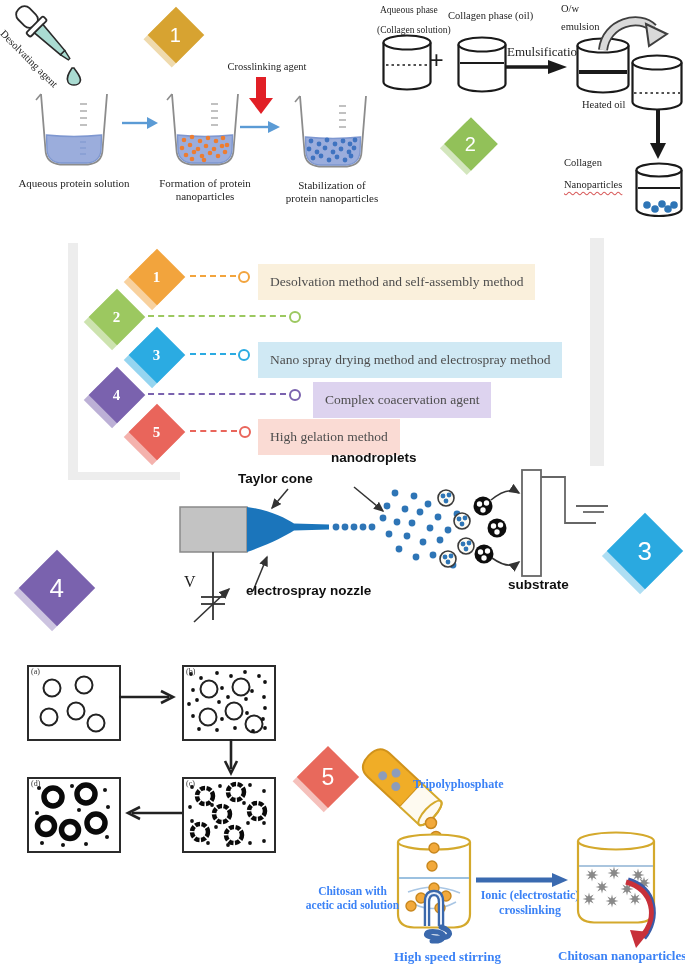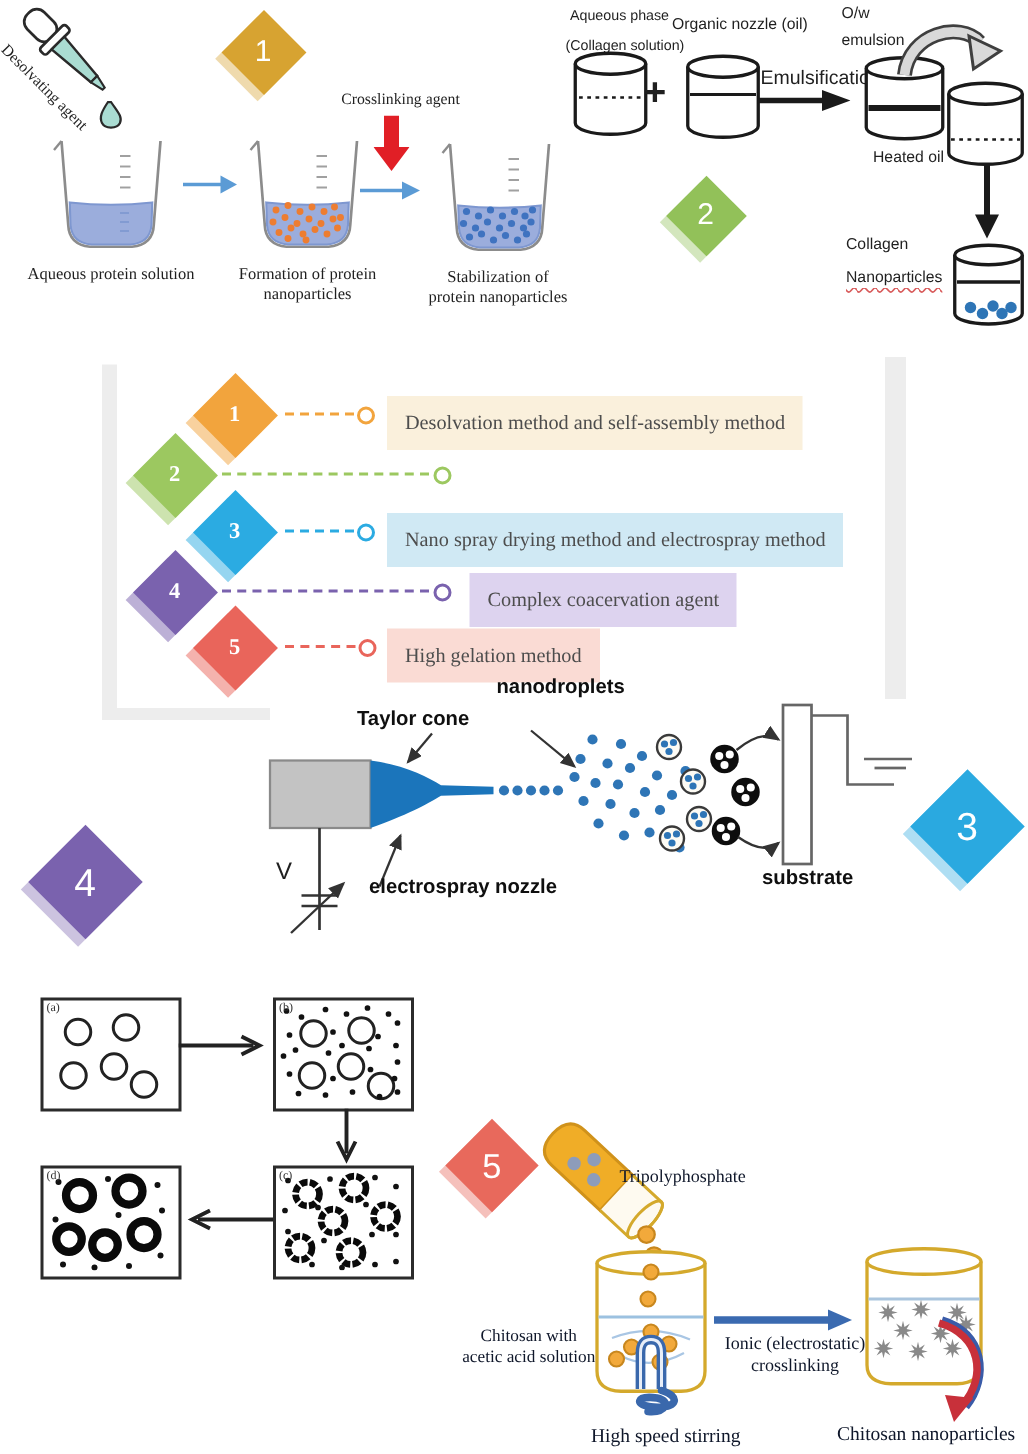--- a/index.html
+++ b/index.html
@@ -1,21 +1,21 @@
 <!DOCTYPE html>
 <html><head>
 <meta charset="utf-8">
 <style>
   html,body{margin:0;padding:0;background:#fff;}
   #page{position:relative;width:685px;height:969px;background:#fff;overflow:hidden;
         font-family:"Liberation Sans",sans-serif;}
   .abs{position:absolute;}
   .lbl{position:absolute;color:#1f1f1f;}
   .serif{font-family:"Liberation Serif",serif;}
-  .sans{font-family:Liberation Sans, sans-serif;}
+  .sans{font-family:Liberation Serif, serif;}
   .ctr{text-align:center;}
   .nw{white-space:nowrap;}
   .diamond{position:absolute;display:flex;align-items:center;justify-content:center;transform:rotate(45deg);}
   .diamond span{transform:rotate(-45deg);color:#fff;}
   .dc1{background:#d7a331;box-shadow:0 6px 0 rgba(215,163,49,.40);}
   .dc2{background:#92c159;box-shadow:0 6px 0 rgba(146,193,89,.40);}
   .dc3{background:#2aa9e0;box-shadow:0 7px 0 rgba(42,169,224,.38);}
   .dc4{background:#7a62ae;box-shadow:0 7px 0 rgba(122,98,174,.38);}
   .dc5{background:#e8695c;box-shadow:0 6px 0 rgba(232,105,92,.42);}
   .lc1{background:#f2a43d;box-shadow:0 7px 0 rgba(242,164,61,.5);}
@@ -25,21 +25,21 @@
   .lc5{background:#e9655b;box-shadow:0 7px 0 rgba(233,101,91,.5);}
   .diamond.legend span{font-family:"Liberation Serif",serif;font-weight:bold;font-size:15px;}
   .legend-box{position:absolute;height:36px;display:flex;align-items:center;padding:0 12px;
               font-family:"Liberation Serif",serif;font-size:13.5px;color:#4d4d4d;white-space:nowrap;}
   .dash{position:absolute;height:0;}
   .ring{position:absolute;width:8px;height:8px;border-radius:50%;border:2.2px solid;background:#fff;}
   .framebar{position:absolute;background:#ededed;}
   .panel{position:absolute;width:90px;height:72px;border:2px solid #2b2b2b;background:#fff;}
   .panel .plab{position:absolute;top:0px;left:2px;font-size:8px;font-family:"Liberation Serif",serif;color:#333;}
   .boldlbl{font-weight:bold;font-family:"Liberation Sans",sans-serif;color:#0f0f0f;}
-  .red{color:#0f172a;font-weight:normal;font-family:"Liberation Serif",serif;}
+  .red{color:#3b82f6;font-weight:bold;font-family:"Liberation Serif",serif;}
   .wavy{text-decoration:underline;text-decoration-style:wavy;text-decoration-color:#d85a5a;text-underline-offset:3px;}
 </style>
 </head>
 <body>
 
 <div id="page">
 
   <svg class="abs" style="left:0px;top:0px" width="100" height="95" viewBox="0 0 100 95">
     <g transform="rotate(-45 50 40)">
       <rect x="42" y="-4" width="16" height="23" rx="7" fill="#fff" stroke="#2a2a2a" stroke-width="1.8"></rect>
@@ -161,21 +161,21 @@
         <circle cx="64" cy="66" r="2.4"></circle>
     </g>
   </svg>
   <div class="lbl serif ctr" style="left:262px;top:179px;width:140px;font-size:11px;line-height:1.2">
     <div>Stabilization of</div>
     <div>protein nanoparticles</div>
   </div>
 
   <div class="lbl sans" style="left:380px;top:5px;font-size:9.5px">Aqueous phase</div>
   <div class="lbl sans" style="left:377px;top:25px;font-size:9.5px">(Collagen solution)</div>
-  <div class="lbl sans" style="left:448px;top:10px;font-size:10.5px">Organic nozzle (oil)</div>
+  <div class="lbl sans" style="left:448px;top:10px;font-size:10.5px">Collagen phase (oil)</div>
 
   <svg class="abs" style="left:381px;top:33px" width="52" height="58" viewBox="0 0 52 58">
     <path d="M2.5,9.5 V49 A23.5,7.5 0 0 0 49.5,49 V9.5" fill="#fff" stroke="#1a1a1a" stroke-width="2.2"></path>
     <ellipse cx="26" cy="9.5" rx="23.5" ry="7" fill="#fff" stroke="#1a1a1a" stroke-width="2.2"></ellipse>
     <line x1="5" y1="32" x2="47" y2="32" stroke="#1a1a1a" stroke-width="1.6" stroke-dasharray="2.5 3"></line>
   </svg>
   <div class="lbl sans" style="left:429px;top:46px;font-size:26px;font-weight:bold">+</div>
   <svg class="abs" style="left:456px;top:35px" width="52" height="58" viewBox="0 0 52 58">
     <path d="M2.5,9.5 V49 A23.5,7.5 0 0 0 49.5,49 V9.5" fill="#fff" stroke="#1a1a1a" stroke-width="2.2"></path>
     <ellipse cx="26" cy="9.5" rx="23.5" ry="7" fill="#fff" stroke="#1a1a1a" stroke-width="2.2"></ellipse>

